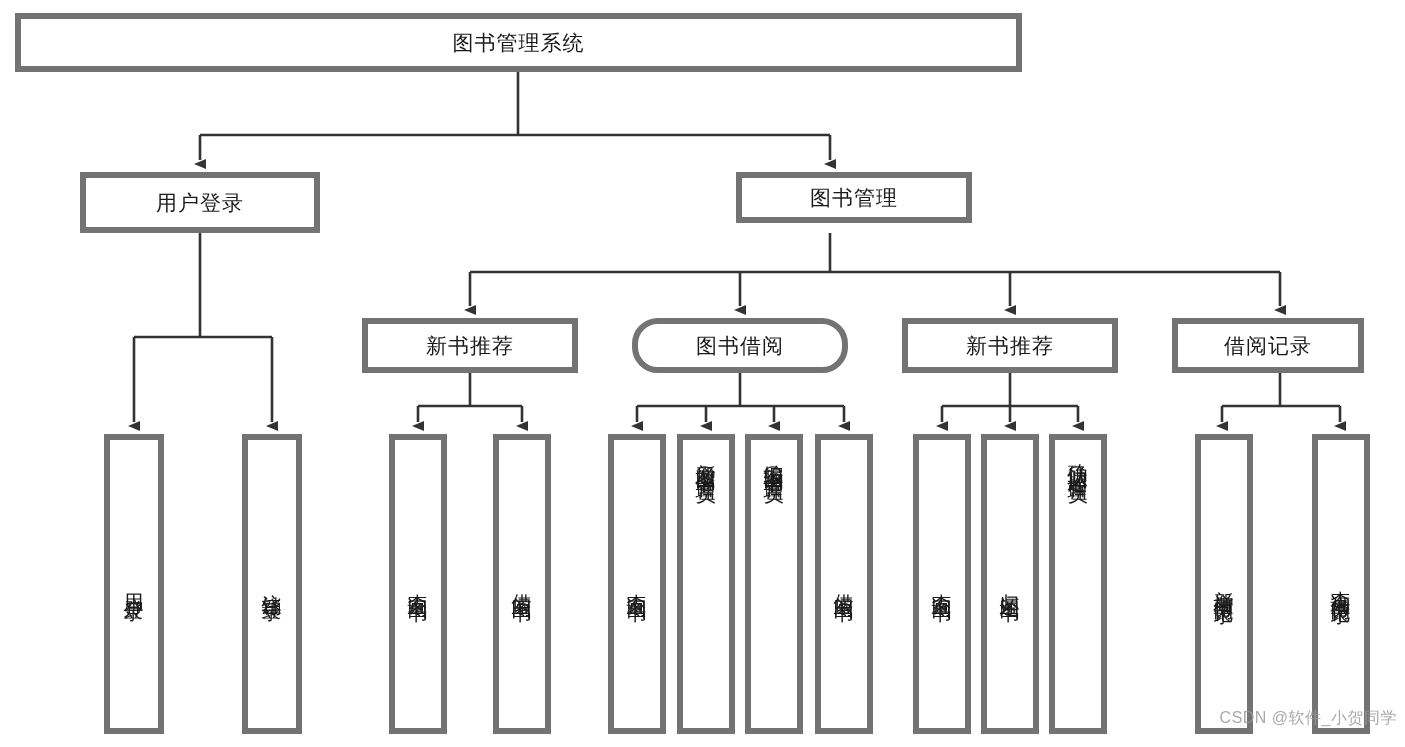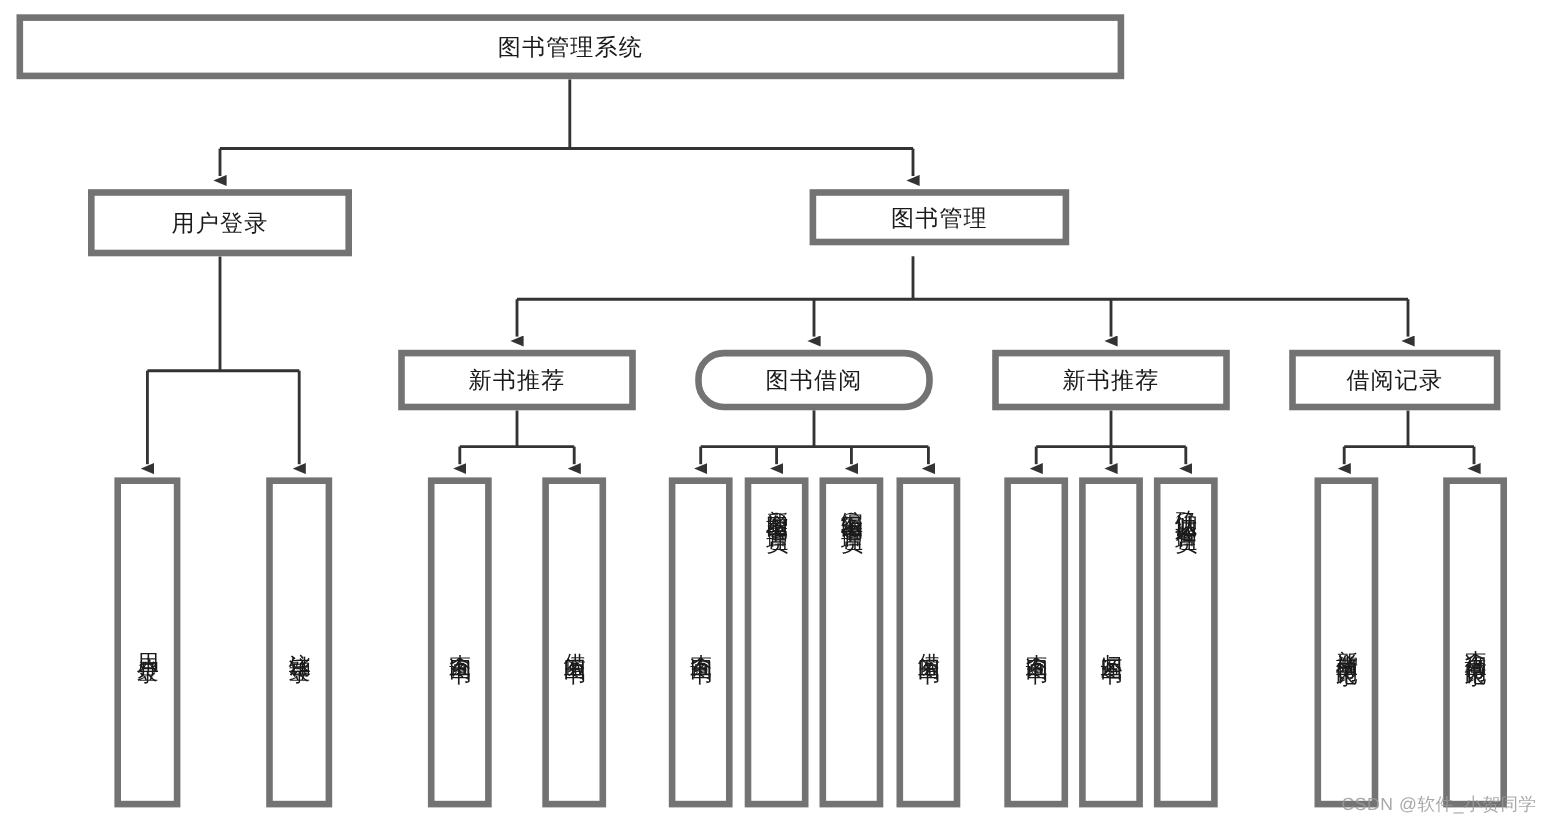--- a/index.html
+++ b/index.html
@@ -54,21 +54,21 @@
     white-space: nowrap;
     display: block;
   }
   .node.v.topalign {
     align-items: flex-start;
     padding-top: 8px;
   }
   .watermark {
     position: absolute;
     right: 8px;
-    bottom: 5px;
+    bottom: 18px;
     font-size: 16px;
     color: #9a9a9a;
     letter-spacing: 0.5px;
     white-space: nowrap;
     opacity: 0.85;
     text-align: center;
   }
 </style>
 </head>
 <body>

